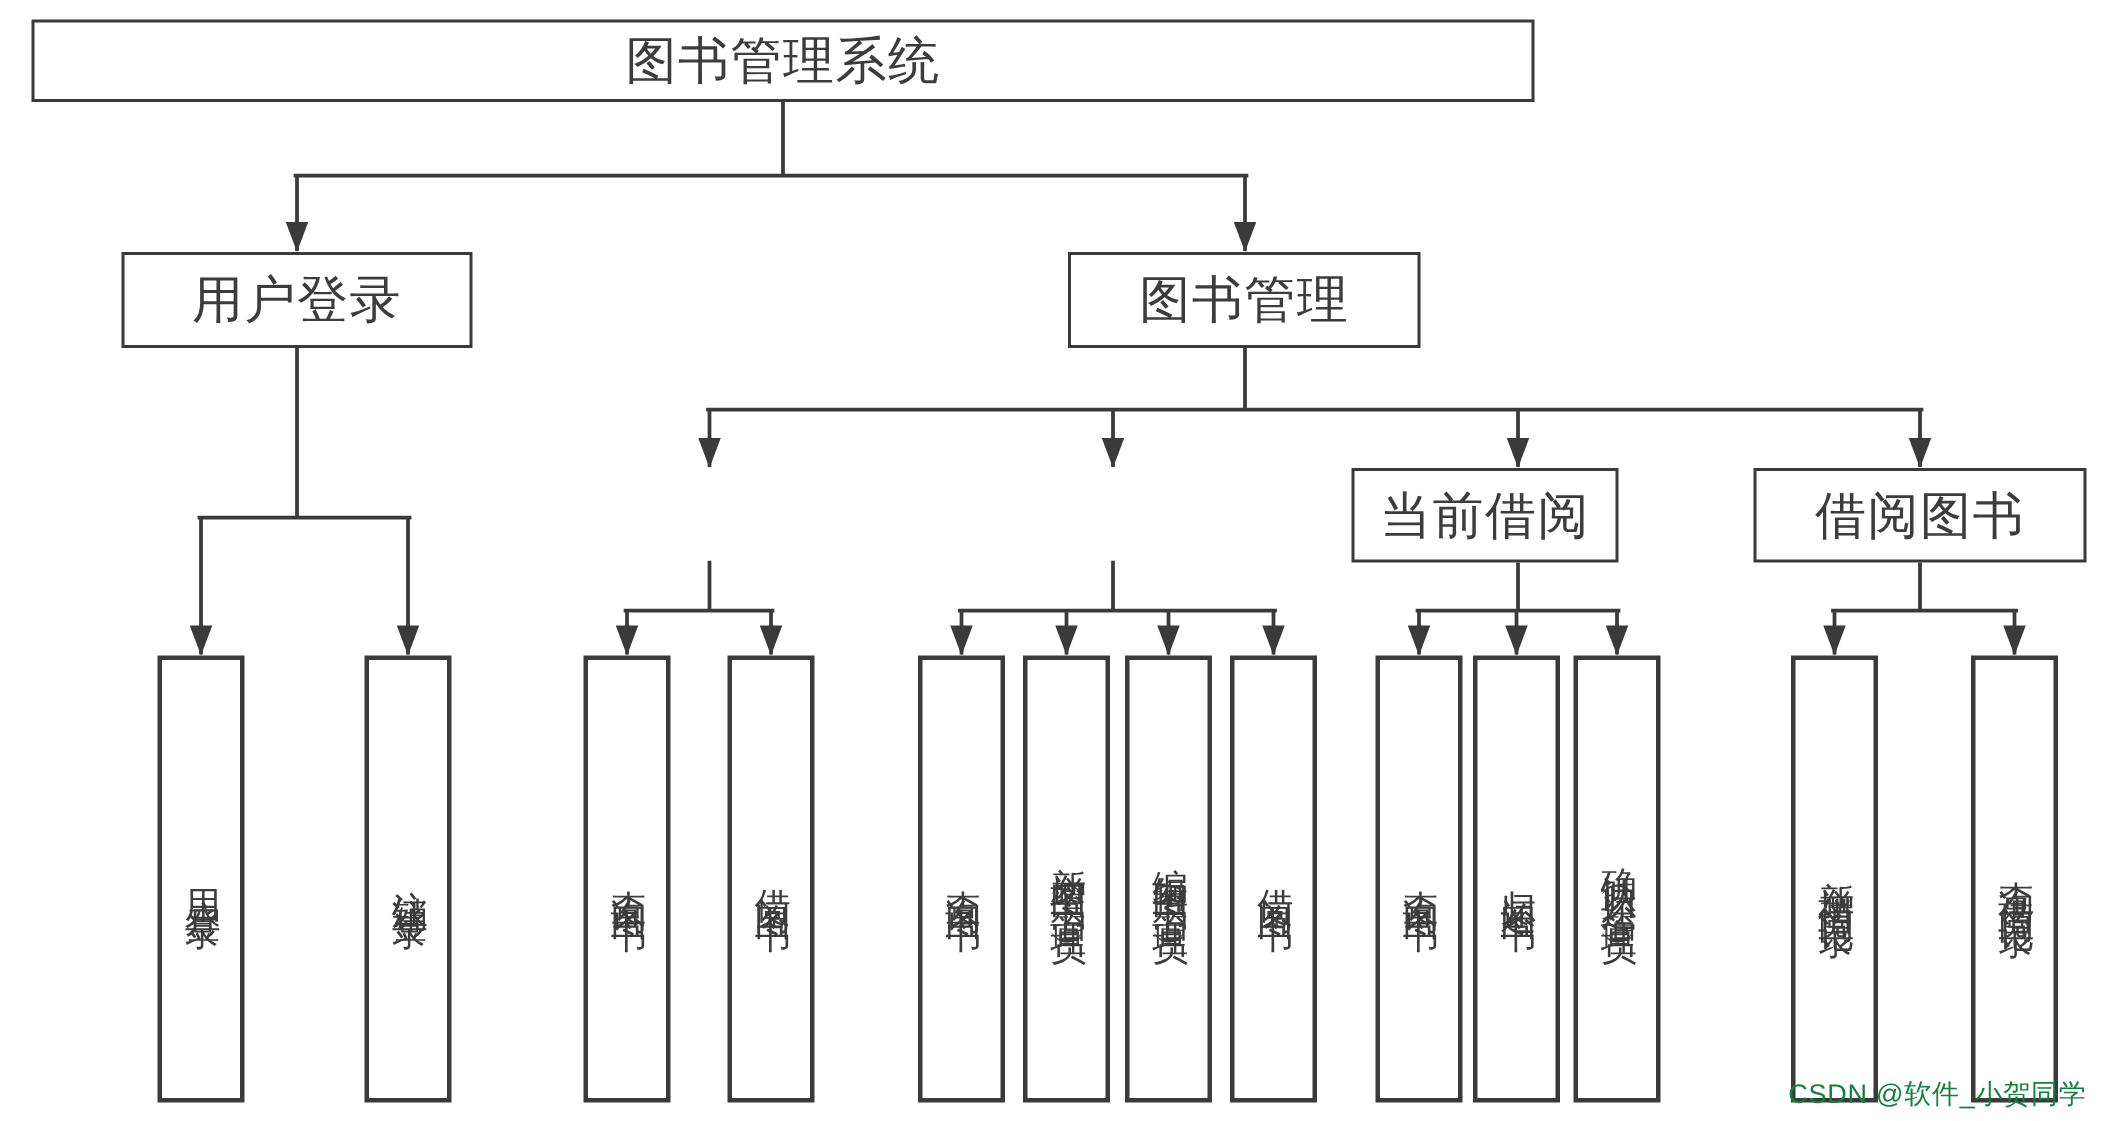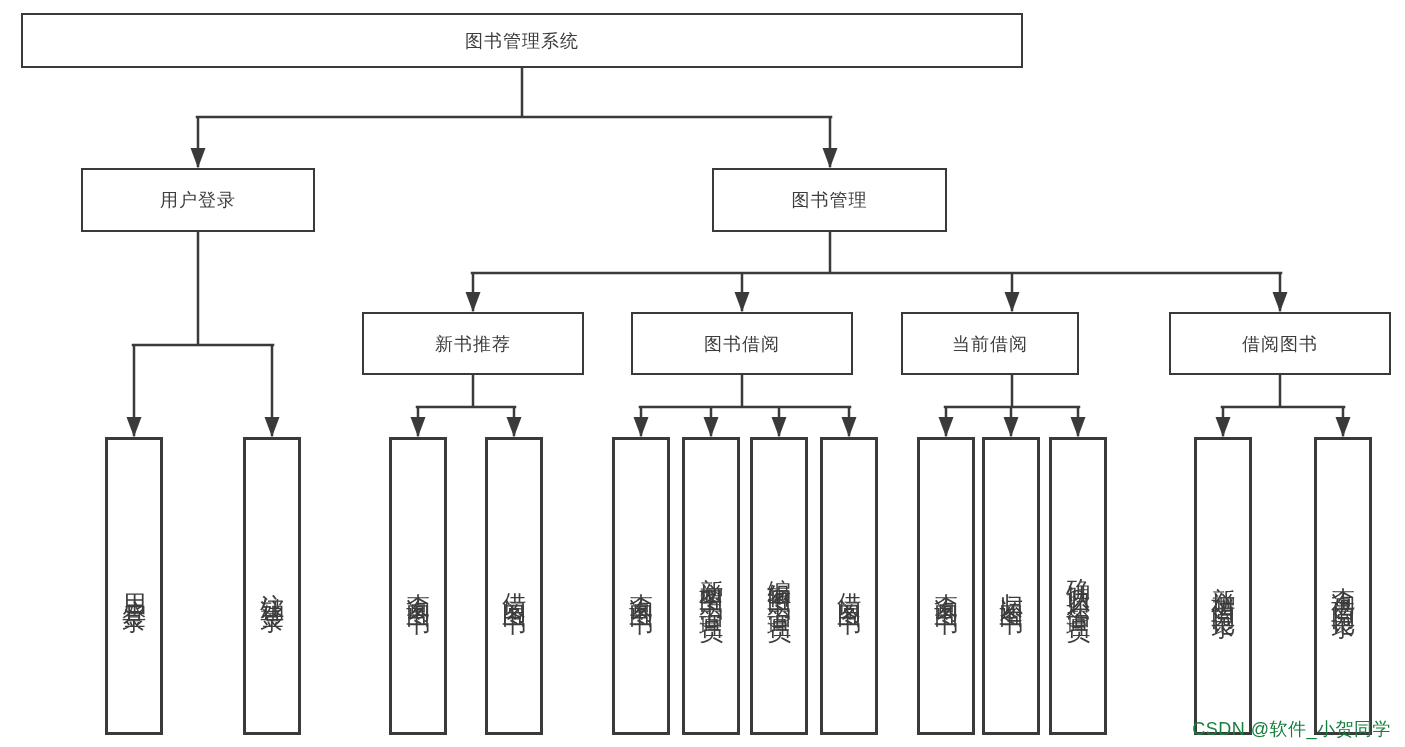--- a/index.html
+++ b/index.html
@@ -17,21 +17,21 @@
     width: 1405px; height: 747px;
   }
   .node {
     position: absolute;
     box-sizing: border-box;
     background: #ffffff;
     border: 2.5px solid #3a3a3a;
     display: flex;
     align-items: center;
     justify-content: center;
-    font-size: 18px;
+    font-size: 34px;
     letter-spacing: 1px;
     color: #3c3c3c;
     z-index: 2;
   }
   .leaf {
     position: absolute;
     box-sizing: border-box;
     background: #ffffff;
     border: 3px solid #3a3a3a;
     display: flex;
@@ -107,26 +107,20 @@
     <span>图书管理系统</span>
   </div>
 
   <div class="node" style="left:81px; top:168px; width:234px; height:64px;">
     <span>用户登录</span>
   </div>
   <div class="node" style="left:712px; top:168px; width:235px; height:64px;">
     <span>图书管理</span>
   </div>
 
-  <div class="node" style="left:362px; top:312px; width:222px; height:63px;">
-    <span>新书推荐</span>
-  </div>
-  <div class="node" style="left:631px; top:312px; width:222px; height:63px;">
-    <span>图书借阅</span>
-  </div>
   <div class="node" style="left:901px; top:312px; width:178px; height:63px;">
     <span>当前借阅</span>
   </div>
   <div class="node" style="left:1169px; top:312px; width:222px; height:63px;">
     <span>借阅图书</span>
   </div>
 
   <div class="leaf" style="left:105px; top:437px; width:58px; height:298px;">
     <span>用户登录</span>
   </div>

